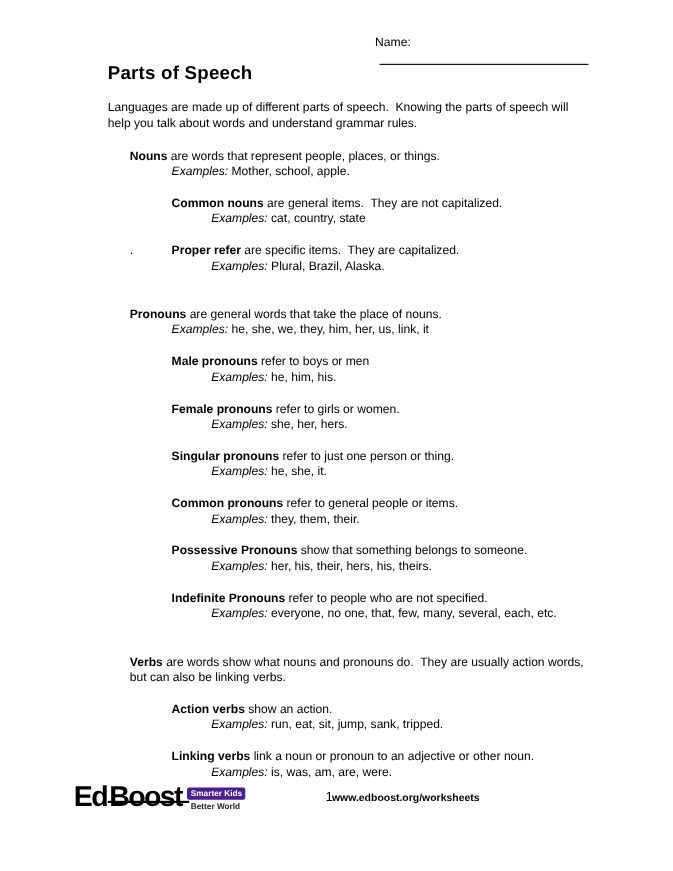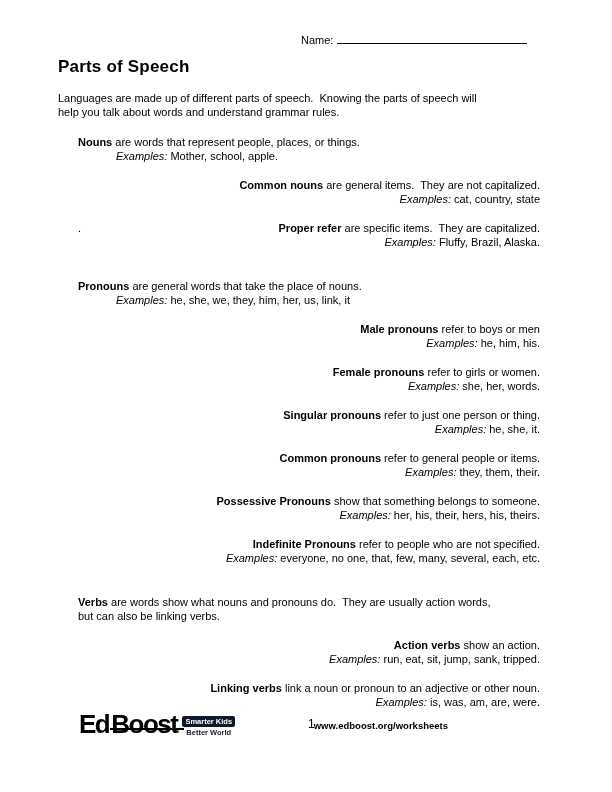--- a/index.html
+++ b/index.html
@@ -5,21 +5,21 @@
   * { margin: 0; padding: 0; box-sizing: border-box; }
   html, body { background: #ffffff; }
   .page {
     position: relative;
     width: 612px;
     height: 792px;
     background: #ffffff;
     font-family: "Liberation Sans", sans-serif;
     font-size: 11px;
     color: #000000;
-    padding: 32px 72px 0 58px;
+    padding: 32px 72px 0 98px;
     overflow: hidden;
   }
   .t { white-space: pre-wrap; }
 
   
   .name-row { margin-left: 243px; line-height: 15px; height: 16px; }
   .name-line {
     display: inline-block;
     width: 190px;
     height: 12px;
@@ -35,40 +35,40 @@
   .intro { margin-top: 14px; line-height: 14px; }
   .intro .line { display: block; white-space: pre-wrap; }
 
   
   .section { margin-top: 16px; margin-left: 20px; }
   .section.section-gap { margin-top: 30px; }
   .def-line, .def-cont, .ex-line { line-height: 14px; }
   .term { font-weight: bold; }
   .ex-label { font-style: italic; }
   .ex-line { margin-left: 38px; }
-  .sub { margin-left: 38px; margin-top: 15px; position: relative; text-align: right; }
+  .sub { margin-left: 38px; margin-top: 15px; position: relative; }
   .sub .ex-line { margin-left: 36px; }
   .sub-prefix { position: absolute; left: -38px; top: 0; line-height: 14px; }
 
   
-  .footer { position: absolute; left: 12px; top: 710px; width: 508px; height: 44px; text-align: center; }
+  .footer { position: absolute; left: 0; top: 710px; width: 508px; height: 44px; }
   .logo { position: absolute; left: 67px; top: 1px; display: flex; align-items: flex-start; }
   .logo-ed { font-size: 26px; font-weight: bold; line-height: 26px; letter-spacing: -1.5px; }
   .logo-boost {
     font-size: 26px; font-weight: bold; 
     line-height: 26px; letter-spacing: -1.5px; margin-left: 2px;
     position: relative; padding-right: 3px;
   }
   .logo-boost::after {
     content: ""; position: absolute; left: -1px; right: -4px; bottom: 7px;
     height: 2px; background: #000;
   }
   .tagline { margin-left: 2px; margin-top: 5px; }
   .tagline-top {
-    background: #0f172a; color: #fff; font-size: 7.5px; font-weight: bold;
+    background: #4c1d95; color: #fff; font-size: 7.5px; font-weight: bold;
     line-height: 9px; padding: 1px 3px; border-radius: 2px; white-space: nowrap;
   }
   .tagline-bottom {
     color: #222; font-size: 7.5px; font-weight: bold;
     line-height: 9px; padding: 1px 3px; white-space: nowrap;
   }
   .page-number { position: absolute; left: 296px; top: 7px; font-size: 12px; line-height: 14px; }
   .footer-url { position: absolute; right: 72px; top: 10px; font-size: 9.5px; font-weight: bold; }
 </style>
 </head>
@@ -92,36 +92,36 @@
     <div class="ex-line"><span class="ex-label t">Examples:</span><span class="t"> Mother, school, apple.</span></div>
 
     <div class="sub">
       <div class="def-line"><span class="term t">Common nouns</span><span class="t"> are general items.  They are not capitalized.</span></div>
       <div class="ex-line"><span class="ex-label t">Examples:</span><span class="t"> cat, country, state</span></div>
     </div>
 
     <div class="sub">
       <span class="sub-prefix t">.</span>
       <div class="def-line"><span class="term t">Proper refer</span><span class="t"> are specific items.  They are capitalized.</span></div>
-      <div class="ex-line"><span class="ex-label t">Examples:</span><span class="t"> Fluffy, Brazil, Alaska.</span></div>
+      <div class="ex-line"><span class="ex-label t">Examples:</span><span class="t"> Plural, Brazil, Alaska.</span></div>
     </div>
   </section>
 
   <section class="section section-gap">
     <div class="def-line"><span class="term t">Pronouns</span><span class="t"> are general words that take the place of nouns.</span></div>
     <div class="ex-line"><span class="ex-label t">Examples:</span><span class="t"> he, she, we, they, him, her, us, link, it</span></div>
 
     <div class="sub">
       <div class="def-line"><span class="term t">Male pronouns</span><span class="t"> refer to boys or men</span></div>
       <div class="ex-line"><span class="ex-label t">Examples:</span><span class="t"> he, him, his.</span></div>
     </div>
 
     <div class="sub">
       <div class="def-line"><span class="term t">Female pronouns</span><span class="t"> refer to girls or women.</span></div>
-      <div class="ex-line"><span class="ex-label t">Examples:</span><span class="t"> she, her, words.</span></div>
+      <div class="ex-line"><span class="ex-label t">Examples:</span><span class="t"> she, her, hers.</span></div>
     </div>
 
     <div class="sub">
       <div class="def-line"><span class="term t">Singular pronouns</span><span class="t"> refer to just one person or thing.</span></div>
       <div class="ex-line"><span class="ex-label t">Examples:</span><span class="t"> he, she, it.</span></div>
     </div>
 
     <div class="sub">
       <div class="def-line"><span class="term t">Common pronouns</span><span class="t"> refer to general people or items.</span></div>
       <div class="ex-line"><span class="ex-label t">Examples:</span><span class="t"> they, them, their.</span></div>

